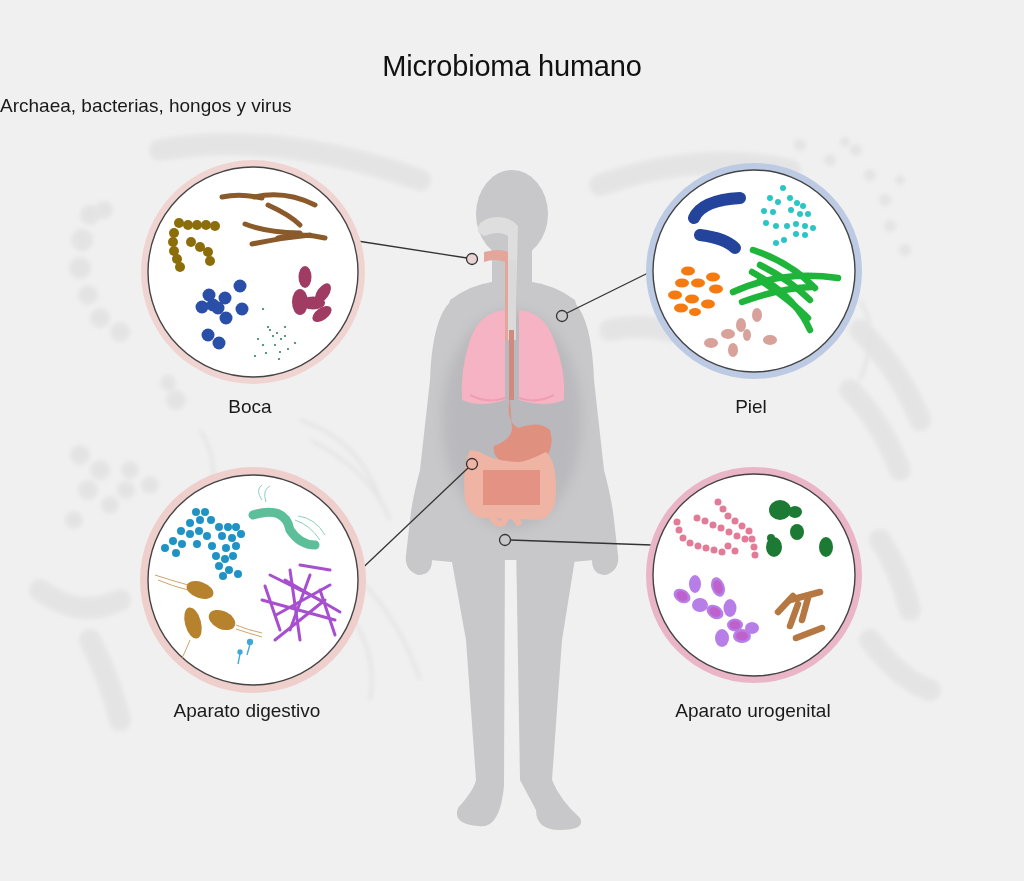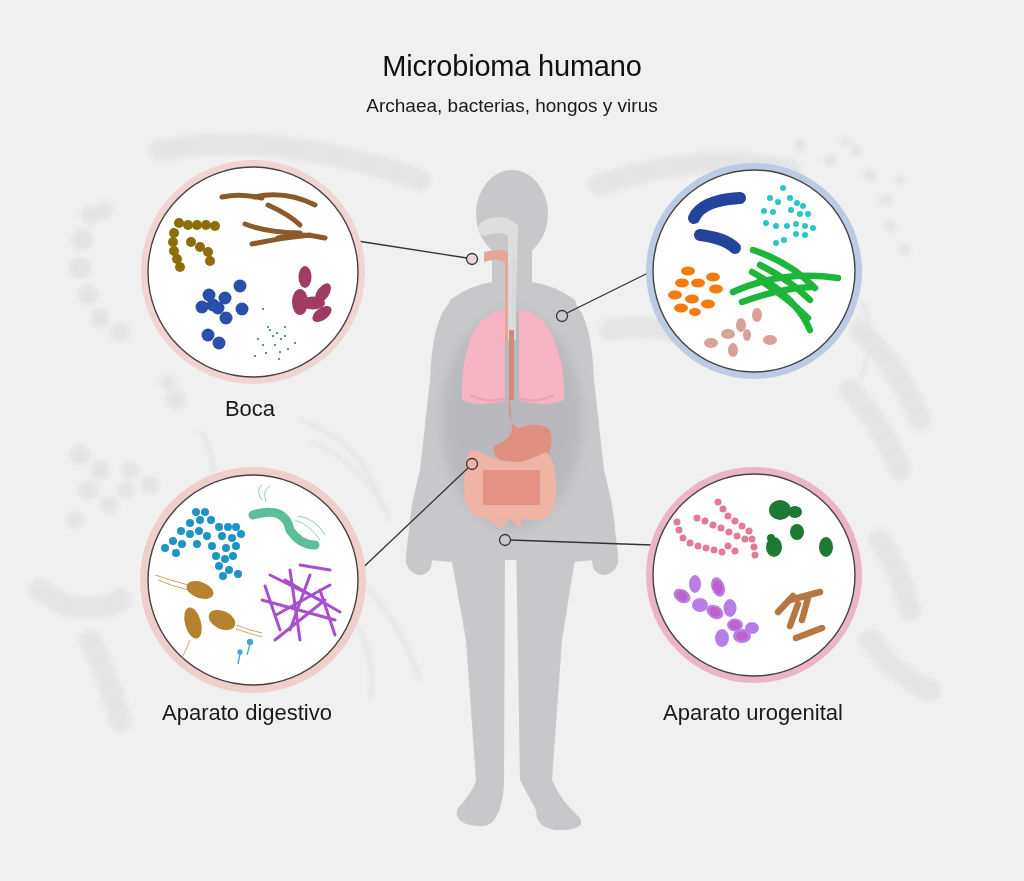--- a/index.html
+++ b/index.html
@@ -1,23 +1,23 @@
 <!DOCTYPE html>
 <html><head>
 <meta charset="utf-8">
 <style>
   html, body { margin: 0; padding: 0; }
   body { width: 1024px; height: 881px; background: #f0f0f0; overflow: hidden; position: relative;
          font-family: "Liberation Sans", "DejaVu Sans", sans-serif; }
   #stage { position: absolute; left: 0; top: 0; width: 1024px; height: 881px; }
   .title { position: absolute; left: 0; width: 1024px; top: 50px; text-align: center;
            font-weight: normal; font-size: 29px; color: #111; letter-spacing: -0.2px; }
-  .subtitle { position: absolute; left: 0; width: 1024px; top: 95px; text-align: center;
+  .subtitle { position: absolute; left: 0; width: 1024px; top: 95px; text-align: left;
               font-size: 19px; color: #1a1a1a; }
-  .label { position: absolute; font-size: 22px; color: #1a1a1a; text-align: center; width: 260px; }
+  .label { position: absolute; font-size: 19px; color: #1a1a1a; text-align: center; width: 260px; }
   svg { position: absolute; left: 0; top: 0; }
 </style>
 </head>
 <body>
 
 <div id="stage">
 
   <svg width="1024" height="881" viewBox="0 0 1024 881">
     <defs>
       <filter id="blur2">
@@ -414,15 +414,16 @@
         <path d="M802 620 L 808 598"></path>
         <path d="M796 638 L 822 628"></path>
       </g>
     </g>
   </svg>
 
   <div class="title">Microbioma humano</div>
   <div class="subtitle">Archaea, bacterias, hongos y virus</div>
 
   <div class="label" style="left:120px; top:396px;">Boca</div>
+  <div class="label" style="left:621px; top:396px;">Piel</div>
   <div class="label" style="left:623px; top:700px;">Aparato urogenital</div>
   <div class="label" style="left:117px; top:700px;">Aparato digestivo</div>
 </div>
 
 </body></html>

